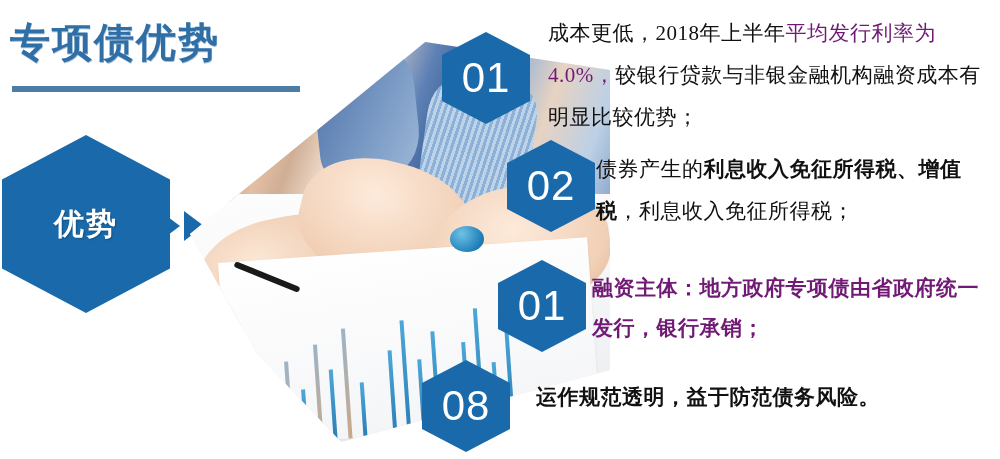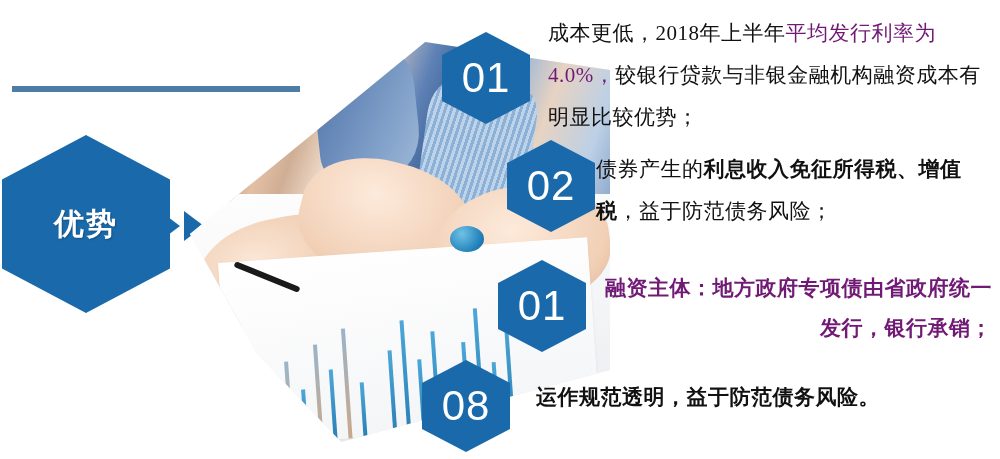--- a/index.html
+++ b/index.html
@@ -228,27 +228,28 @@
     font-family: "Liberation Serif", "DejaVu Serif", serif;
     font-size: 21px;
     line-height: 42px;
     color: #111111;
     letter-spacing: 0.5px;
   }
   .hl { color: #701a75; }
   .bold-run { font-weight: bold; }
   #text-01 { left: 548px; top: 12px; width: 440px; }
   #text-02 { left: 596px; top: 148px; width: 400px; }
-  #text-03 { left: 592px; top: 268px; width: 400px; color: #d4451f; font-weight: bold; line-height: 40px; text-align: right; }
+  #text-03 { left: 592px; top: 268px; width: 400px; color: #d4451f; font-weight: bold; line-height: 40px; }
   #text-04 { left: 536px; top: 376px; width: 470px; font-weight: bold; }
 </style>
 </head>
 <body>
 
 <div id="title-block">
+  <div id="page-title">专项债优势</div>
   <div id="title-underline"></div>
 </div>
 
 <div id="advantage-hex">
   <div class="hexshape">
     <span id="advantage-label">优势</span>
   </div>
 </div>
 
 <div id="arrows">
@@ -303,15 +304,15 @@
     <span class="num-label">01</span>
   </div>
 </div>
 <div class="num-hex" id="hex-04">
   <div class="hexshape">
     <span class="num-label">08</span>
   </div>
 </div>
 
 <div class="body-text" id="text-01"><span>成本更低，2018年上半年</span><span class="hl">平均发行利率</span><span class="hl">为4.0%，</span><span>较银行贷款与非银金融机构融资成本有明显比较优势；</span></div>
-<div class="body-text" id="text-02"><span>债券产生的</span><span class="bold-run">利息收入免征所得税、增值税</span><span>，益于防范债务风险；</span></div>
+<div class="body-text" id="text-02"><span>债券产生的</span><span class="bold-run">利息收入免征所得税、增值税</span><span>，利息收入免征所得税；</span></div>
 <div class="body-text" id="text-03"><span class="hl">融资主体：地方政府专项债由省政府统一发行，银行承销；</span></div>
 <div class="body-text" id="text-04"><span>运作规范透明，益于防范债务风险。</span></div>
 
 </body></html>

